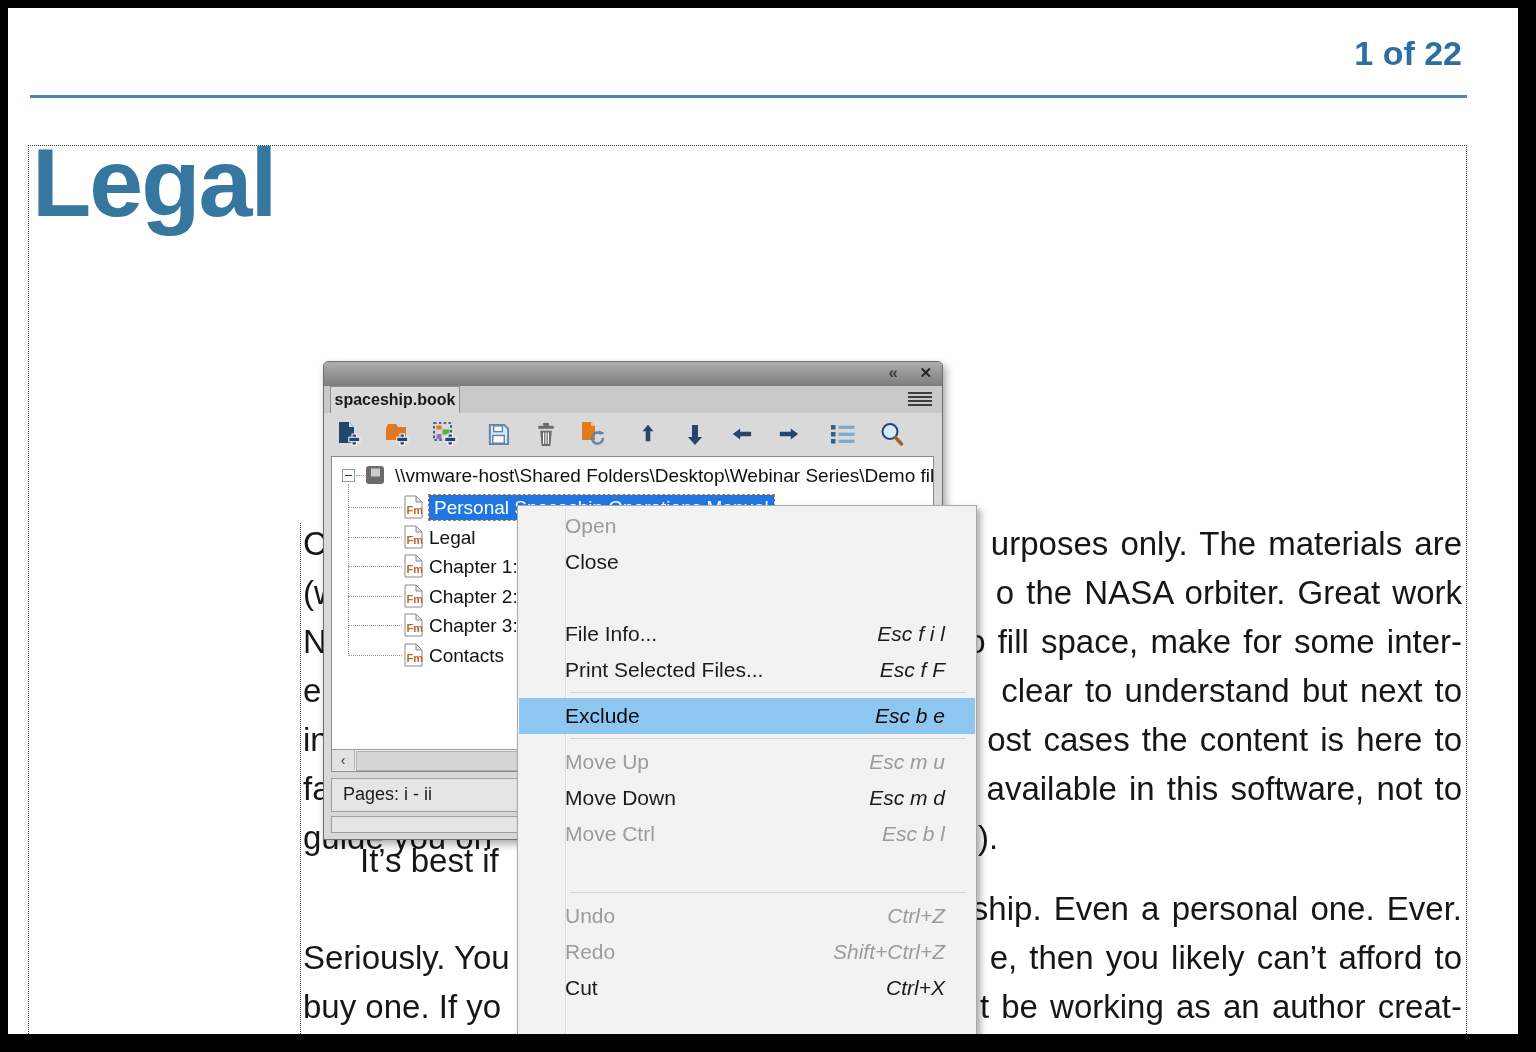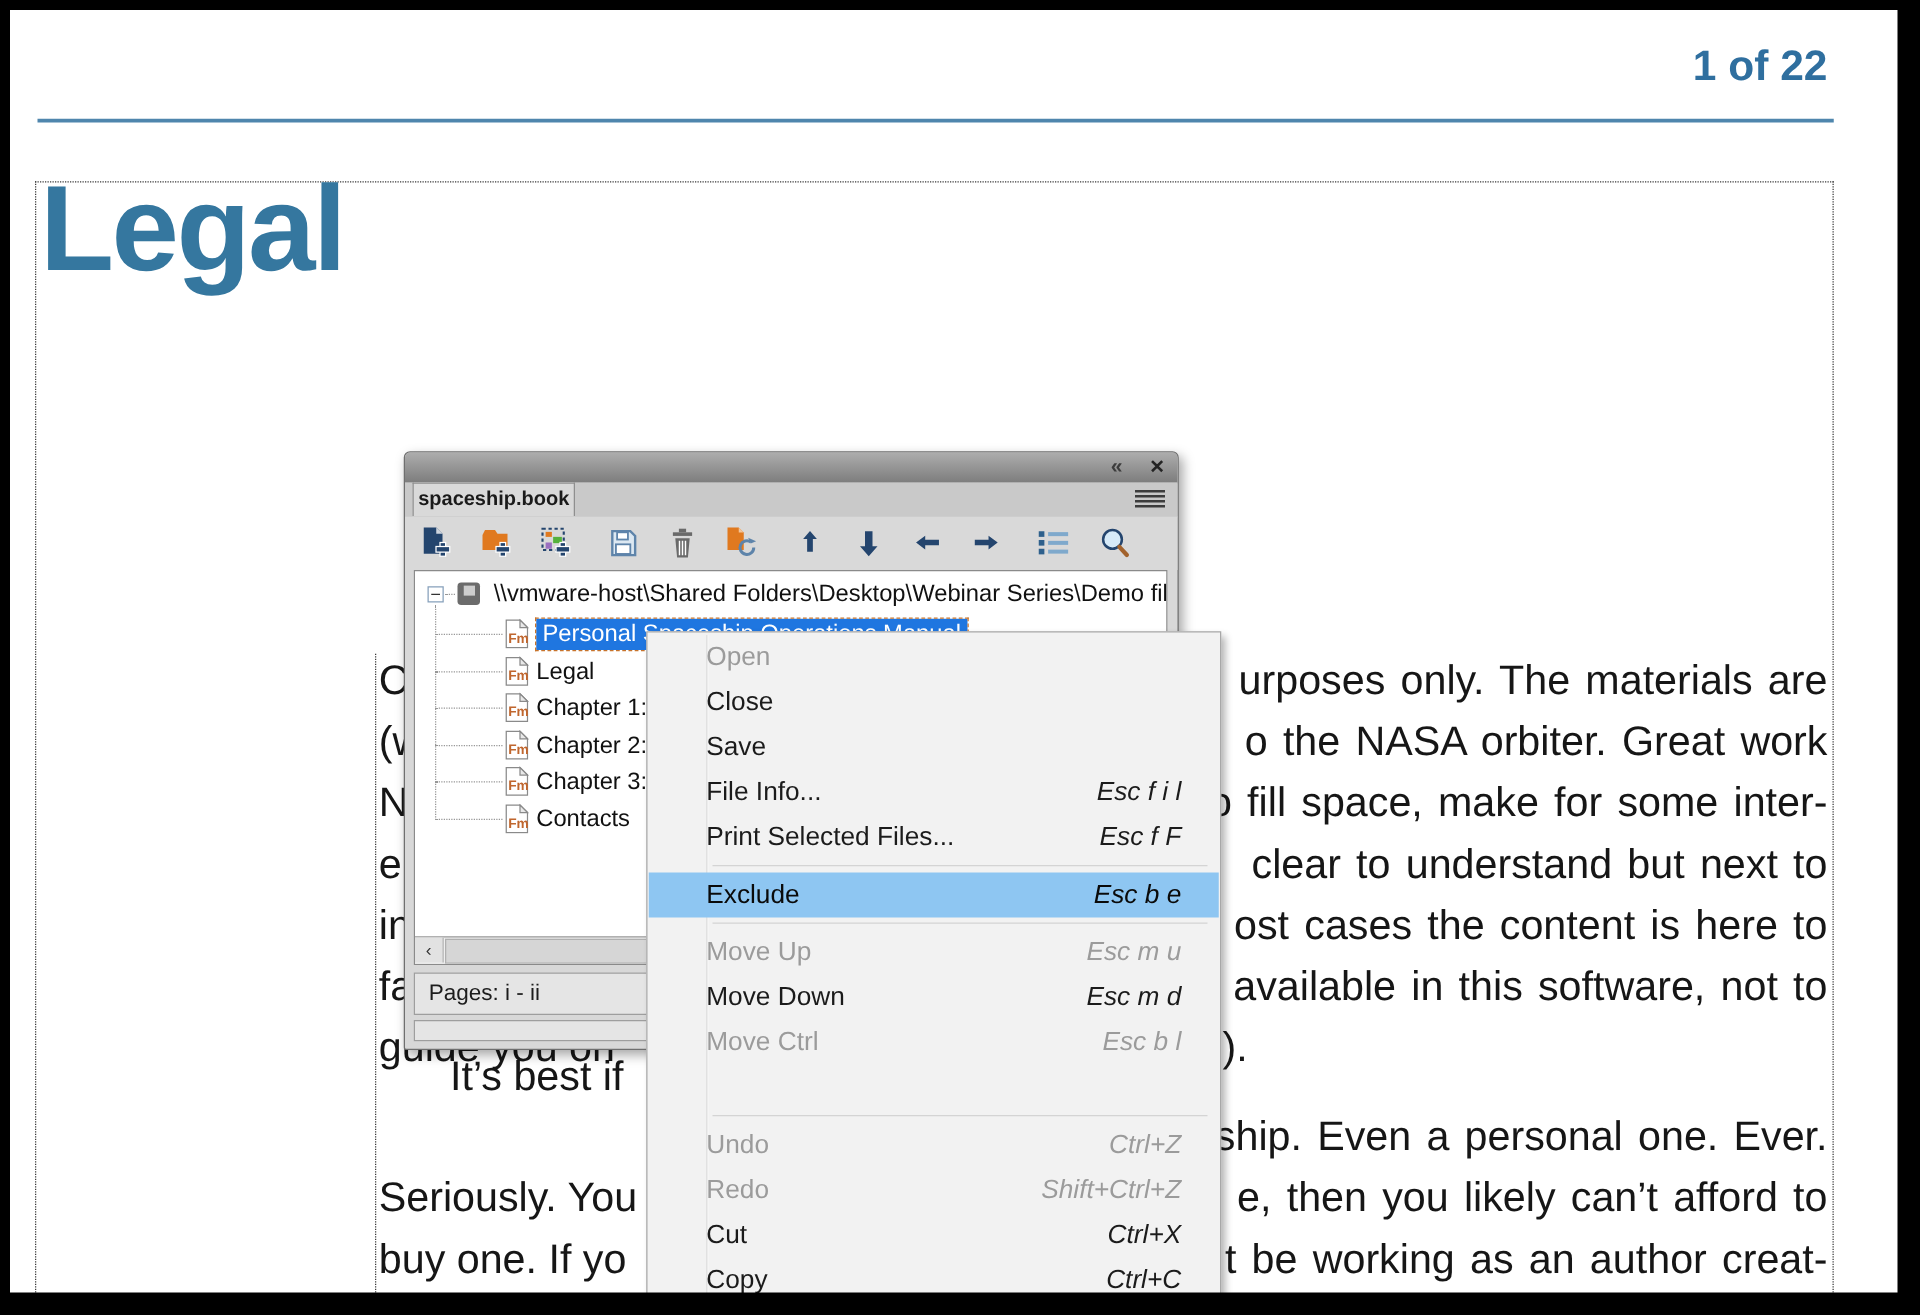--- a/index.html
+++ b/index.html
@@ -303,23 +303,20 @@
   </div>
 
   <div id="context-menu">
     <div id="cm-gutter"></div>
   <div class="mi disabled" style="top: 2px;">
         <span class="ml">Open</span>
       </div>
       <div class="mi enabled" style="top: 38px;">
         <span class="ml">Close</span>
       </div>
-      <div class="mi enabled" style="top: 74px;">
-        <span class="ml">Save</span>
-      </div>
       <div class="mi enabled" style="top: 110px;">
         <span class="ml">File Info...</span>
         <span class="ms">Esc f i l</span>
       </div>
       <div class="mi enabled" style="top: 146px;">
         <span class="ml">Print Selected Files...</span>
         <span class="ms">Esc f F</span>
       </div>
       <div class="mi-sep" style="top: 186px;"></div>
       <div class="mi highlighted" style="top: 192px;">
@@ -344,24 +341,20 @@
         <span class="ml">Undo</span>
         <span class="ms">Ctrl+Z</span>
       </div>
       <div class="mi disabled" style="top: 428px;">
         <span class="ml">Redo</span>
         <span class="ms">Shift+Ctrl+Z</span>
       </div>
       <div class="mi enabled" style="top: 464px;">
         <span class="ml">Cut</span>
         <span class="ms">Ctrl+X</span>
-      </div>
-      <div class="mi enabled" style="top: 500px;">
-        <span class="ml">Copy</span>
-        <span class="ms">Ctrl+C</span>
       </div>
     </div>
 
   <div class="frame-bar" id="fb-top"></div>
   <div class="frame-bar" id="fb-left"></div>
   <div class="frame-bar" id="fb-right"></div>
   <div class="frame-bar" id="fb-bottom"></div>
 </div>
 
 </body></html>

